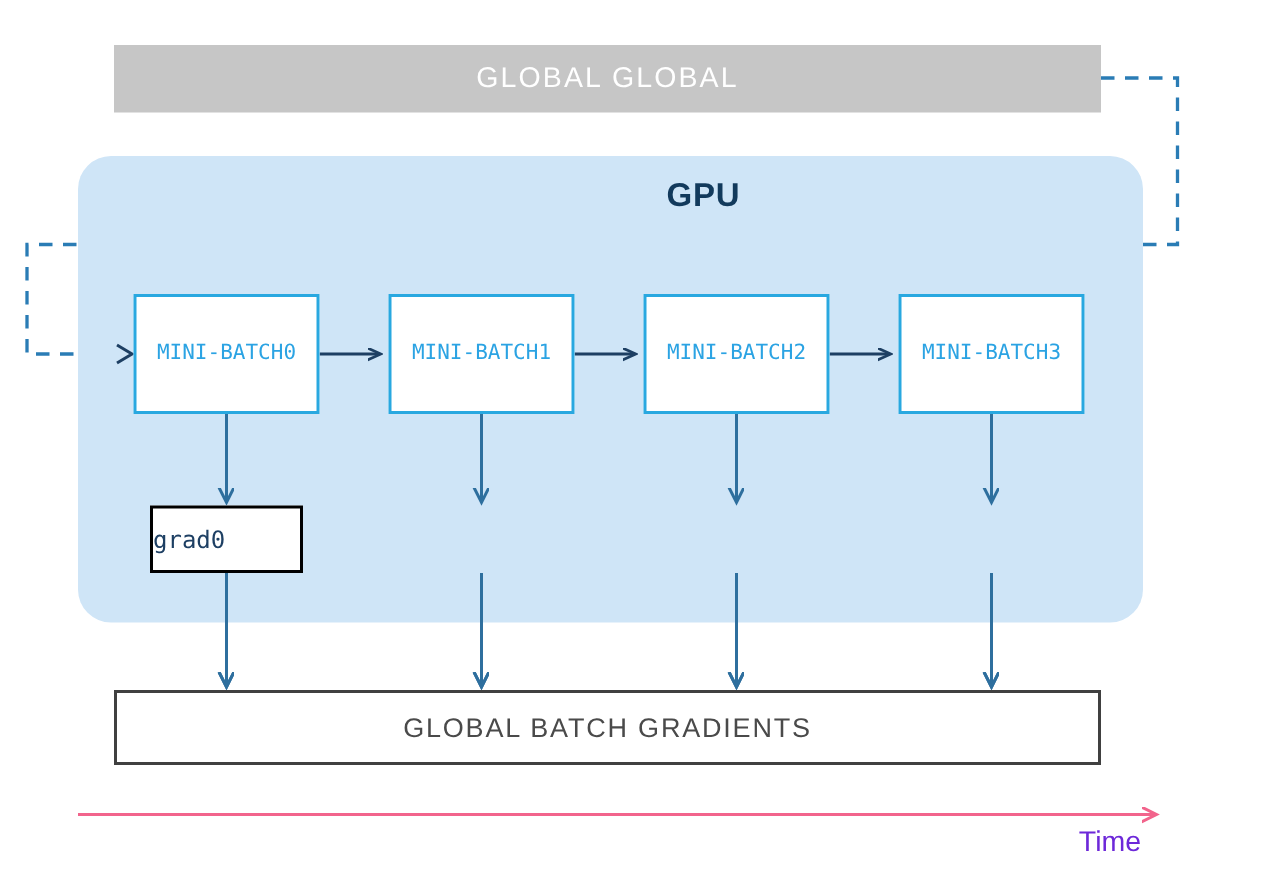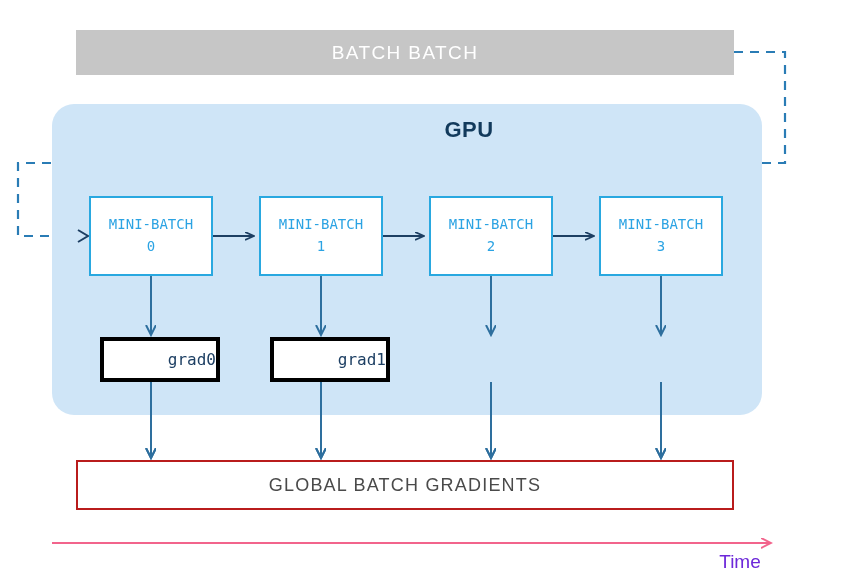--- a/index.html
+++ b/index.html
@@ -74,60 +74,60 @@
   
   .mini-batch {
     position: absolute;
     top: 196px;
     width: 124px;
     height: 80px;
     background: #ffffff;
     border: 2px solid #29a8e0;
     box-sizing: border-box;
     display: flex;
-    flex-direction: column;
+    flex-direction: row;
     align-items: center;
     justify-content: center;
     line-height: 1.55;
   }
   .mini-batch .t1, .mini-batch .t2 {
     color: #2ba3e3;
     font-size: 14px;
     font-family: "DejaVu Sans Mono", monospace;
     letter-spacing: 0px;
   }
 
   
   .grad-box {
     position: absolute;
     top: 337px;
-    width: 120px;
+    width: 102px;
     height: 45px;
     background: #ffffff;
-    border: 4px solid #000000;
+    border: 2px solid #000000;
     box-sizing: border-box;
     display: flex;
     align-items: center;
-    justify-content: flex-end;
+    justify-content: flex-start;
   }
   .grad-box .t {
     color: #1d3f63;
     font-size: 16px;
     font-family: "DejaVu Sans Mono", monospace;
   }
 
   
   #gradients-box {
     position: absolute;
     left: 76px;
     top: 460px;
     width: 658px;
     height: 50px;
     background: #ffffff;
-    border: 2px solid #b91c1c;
+    border: 2px solid #404040;
     box-sizing: border-box;
     display: flex;
     align-items: center;
     justify-content: center;
   }
   #gradients-box .label {
     color: #4a4a4a;
     font-size: 18px;
     letter-spacing: 1.2px;
     font-family: "Liberation Sans", sans-serif;
@@ -221,21 +221,21 @@
       <line x1="321" y1="382" x2="321" y2="457" stroke="#2e6f9e" stroke-width="2" marker-end="url(#arrow-blue-down2)"></line>
       <line x1="491" y1="382" x2="491" y2="457" stroke="#2e6f9e" stroke-width="2" marker-end="url(#arrow-blue-down2)"></line>
       <line x1="661" y1="382" x2="661" y2="457" stroke="#2e6f9e" stroke-width="2" marker-end="url(#arrow-blue-down2)"></line>
     </g>
     <g>
       <path d="M78,230 L88,236 L78,242" fill="none" stroke="#1d3f63" stroke-width="2"></path>
     </g>
   </svg>
 
   <div id="global-batch">
-    <span class="label">BATCH BATCH</span>
+    <span class="label">GLOBAL GLOBAL</span>
   </div>
 
   <div class="mini-batch" style="left:89px;">
     <span class="t1">MINI-BATCH</span>
     <span class="t2">0</span>
   </div>
   <div class="mini-batch" style="left:259px;">
     <span class="t1">MINI-BATCH</span>
     <span class="t2">1</span>
   </div>
@@ -244,23 +244,20 @@
     <span class="t2">2</span>
   </div>
   <div class="mini-batch" style="left:599px;">
     <span class="t1">MINI-BATCH</span>
     <span class="t2">3</span>
   </div>
 
   <div class="grad-box" style="left:100px;">
     <span class="t">grad0</span>
   </div>
-  <div class="grad-box" style="left:270px;">
-    <span class="t">grad1</span>
-  </div>
 
   <div id="gradients-box">
     <span class="label">GLOBAL BATCH GRADIENTS</span>
   </div>
 
   <div id="time-label">Time</div>
 
 </div>
 
 </body></html>

